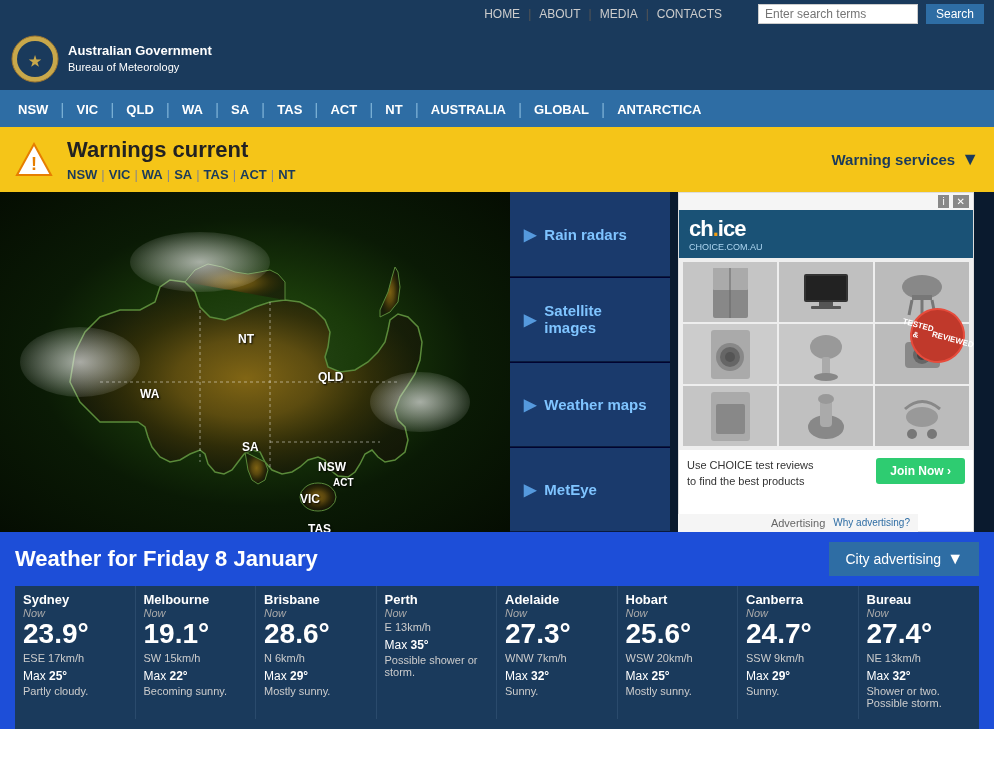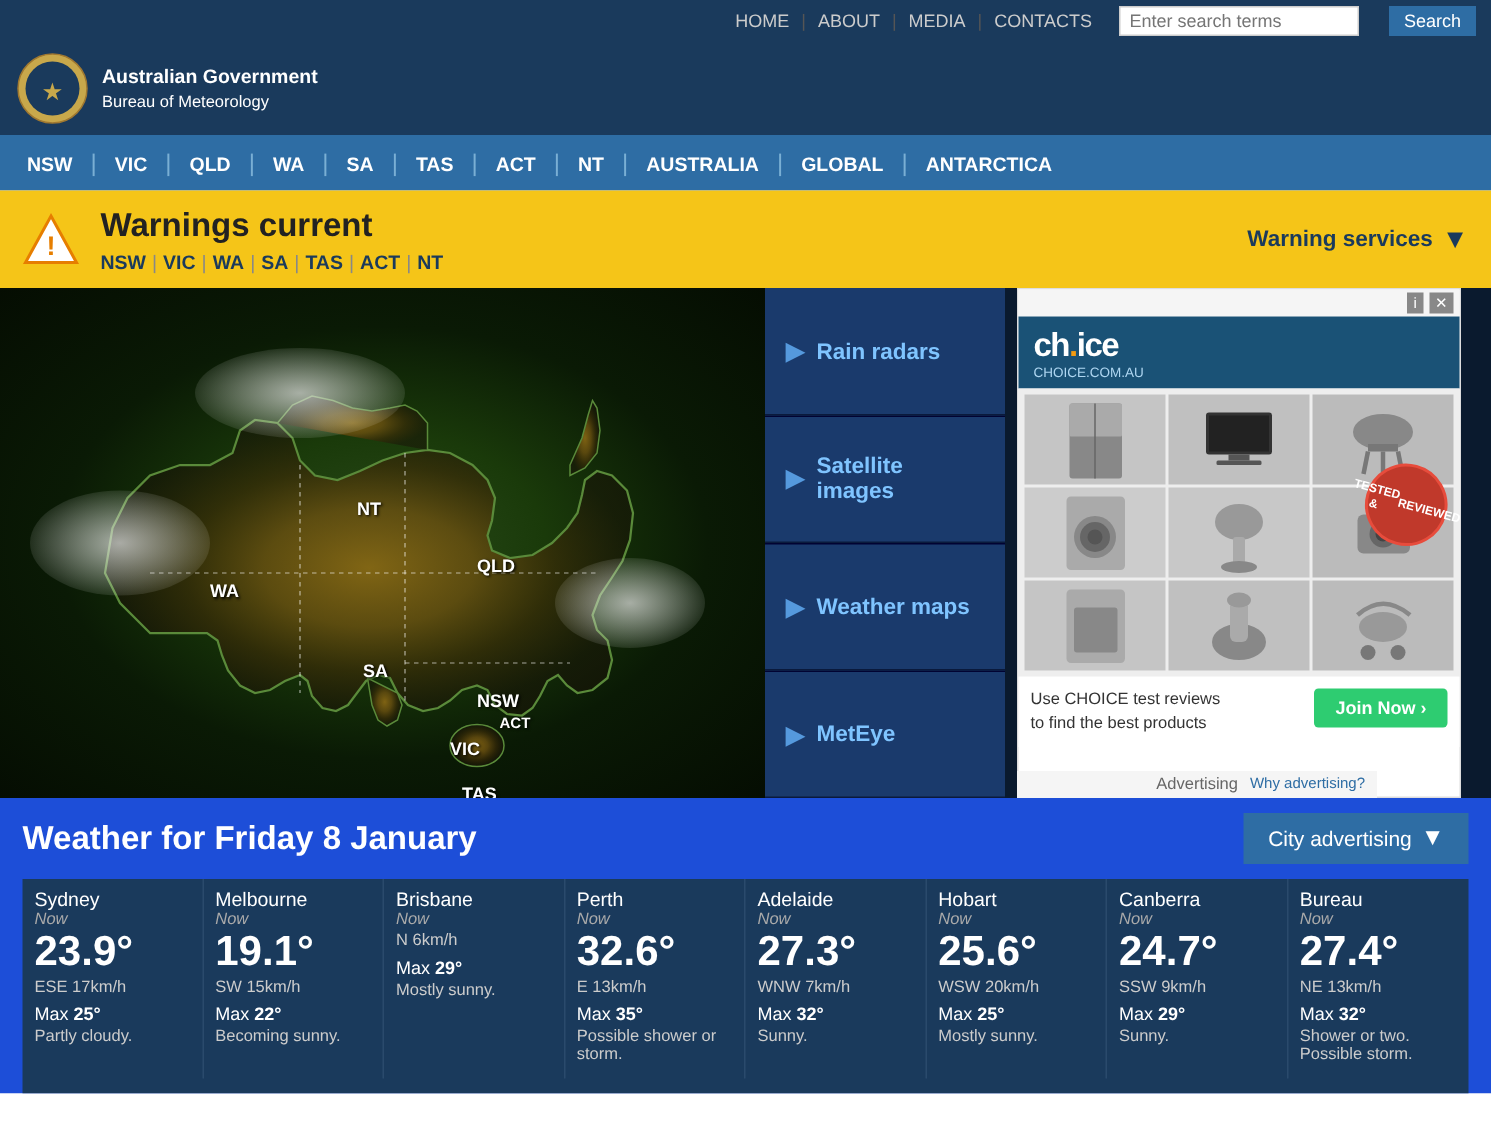--- a/index.html
+++ b/index.html
@@ -10,21 +10,21 @@
       background: #1a3a5c;
       display: flex;
       align-items: center;
       justify-content: flex-end;
       padding: 4px 10px;
       gap: 8px;
       font-size: 12px;
     }
     .top-nav a { color: #ccc; text-decoration: none; }
     .top-nav-sep { color: #555; }
-    .search-form { display: flex; gap: 20px; margin-left: 10px; }
+    .search-form { display: flex; gap: 8px; margin-left: 28px; }
     .search-input {
       padding: 2px 6px;
       font-size: 12px;
       border: 1px solid #ccc;
       width: 160px;
       color: #999;
     }
     .search-btn {
       background: #2e6da4;
       color: #fff;
@@ -325,21 +325,21 @@
       padding-bottom: 10px;
     }
     .city-card {
       padding: 6px 8px;
       border-right: 1px solid #2a4a6c;
       color: #fff;
     }
     .city-card:last-child { border-right: none; }
     .city-name {
       font-size: 13px;
-      font-weight: normal;
+      font-weight: bold;
       color: #fff;
     }
     .city-now {
       font-size: 11px;
       color: #aaa;
       font-style: italic;
     }
     .city-temp {
       font-size: 28px;
       font-weight: bold;
@@ -646,28 +646,28 @@
     <div class="city-name">Melbourne</div>
     <div class="city-now">Now</div>
     <div class="city-temp">19.1°</div>
     <div class="city-wind">SW 15km/h</div>
     <div class="city-max"><span>Max </span>22°</div>
     <div class="city-desc">Becoming sunny.</div>
   </div>
       <div class="city-card">
     <div class="city-name">Brisbane</div>
     <div class="city-now">Now</div>
+    <div class="city-temp">28.6°</div>
     <div class="city-wind">N 6km/h</div>
     <div class="city-max"><span>Max </span>29°</div>
     <div class="city-desc">Mostly sunny.</div>
   </div>
       <div class="city-card">
     <div class="city-name">Perth</div>
     <div class="city-now">Now</div>
-    <div class="city-temp">32.6°</div>
     <div class="city-wind">E 13km/h</div>
     <div class="city-max"><span>Max </span>35°</div>
     <div class="city-desc">Possible shower or storm.</div>
   </div>
       <div class="city-card">
     <div class="city-name">Adelaide</div>
     <div class="city-now">Now</div>
     <div class="city-temp">27.3°</div>
     <div class="city-wind">WNW 7km/h</div>
     <div class="city-max"><span>Max </span>32°</div>

